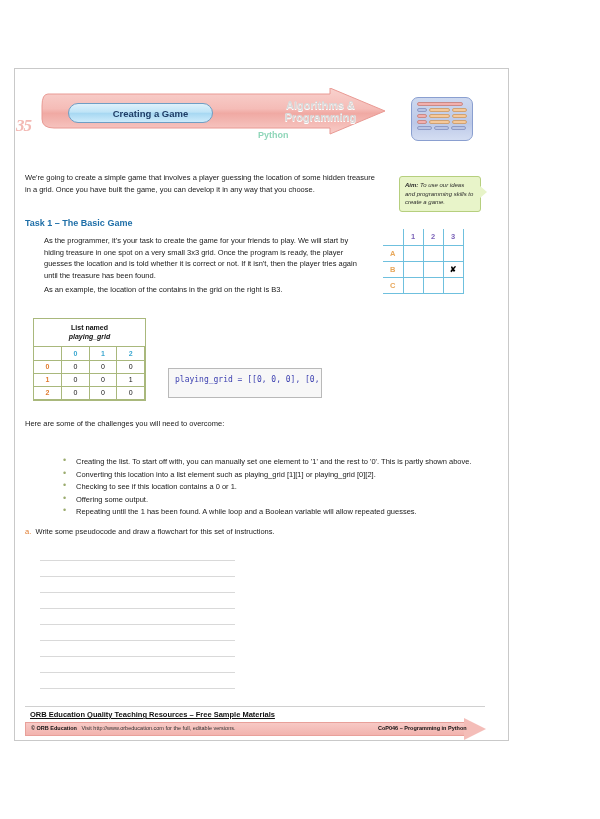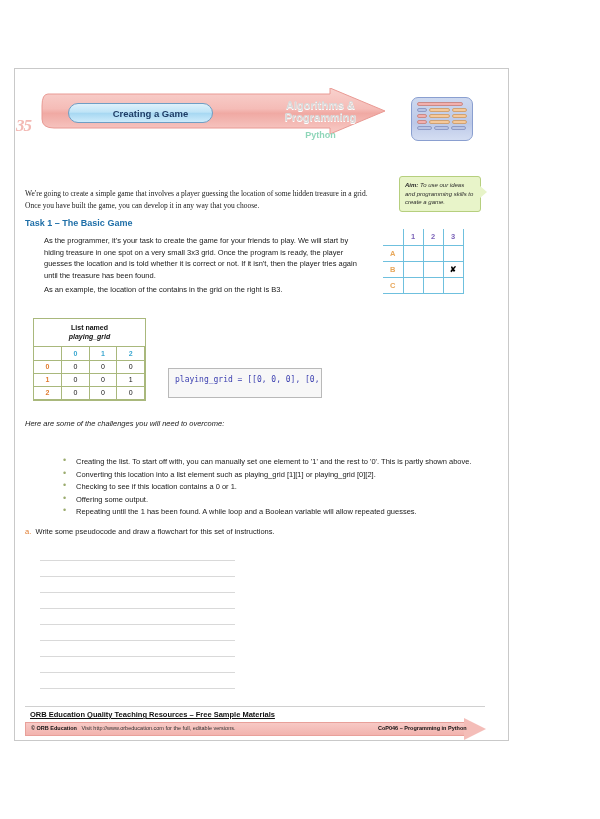--- a/index.html
+++ b/index.html
@@ -69,21 +69,21 @@
     font-weight: bold;
     color: #d8d8d8;
     line-height: 12px;
     z-index: 5;
     text-shadow: 0 1px 0 #fff;
   }
   .banner-lang {
     position: absolute;
     left: 258px; top: 130px;
     width: 125px;
-    text-align: center;
+    text-align: left;
     font-size: 9px;
     font-weight: bold;
     color: #8fd6b9;
     z-index: 5;
   }
   .header-icon {
     position: absolute;
     left: 411px; top: 97px;
     width: 62px; height: 44px;
     border: 1px solid #8a9fd0;
@@ -93,26 +93,25 @@
   }
   .hi-row { display: flex; gap: 2px; margin-bottom: 2px; align-items: center; }
   .hi-bar { height: 4px; border-radius: 2px; border: 1px solid #9a8f8f; }
   .hi-red { background: #f2b0ae; border-color: #c98a88; }
   .hi-org { background: #f6c99a; border-color: #cfa274; }
   .hi-blu { background: #b9c4e4; border-color: #8e9bc6; }
 
   
   .intro {
     position: absolute;
-    left: 25px; top: 188px;
+    left: 25px; top: 172px;
     width: 355px;
     font-size: 7.5px;
     color: #1a1a1a;
     line-height: 11.5px;
-    font-family: Liberation Serif, serif;
   }
   .aim-box {
     position: absolute;
     left: 399px; top: 176px;
     width: 82px; height: 36px;
     background: #e8f4c9;
     border: 1px solid #b6cf7e;
     border-radius: 3px;
     padding: 4px 5px;
     font-size: 6px;
@@ -240,21 +239,20 @@
     line-height: 21px;
     padding-left: 6px;
   }
 
   
   .challenge-lead {
     position: absolute;
     left: 25px; top: 419px;
     font-size: 7.5px;
     color: #1a1a1a;
-    font-style: italic;
   }
   .bullets {
     position: absolute;
     left: 46px; top: 441px;
     width: 445px;
     margin: 15px; padding: 0;
     list-style: none;
   }
   .bullets li {
     position: relative;

